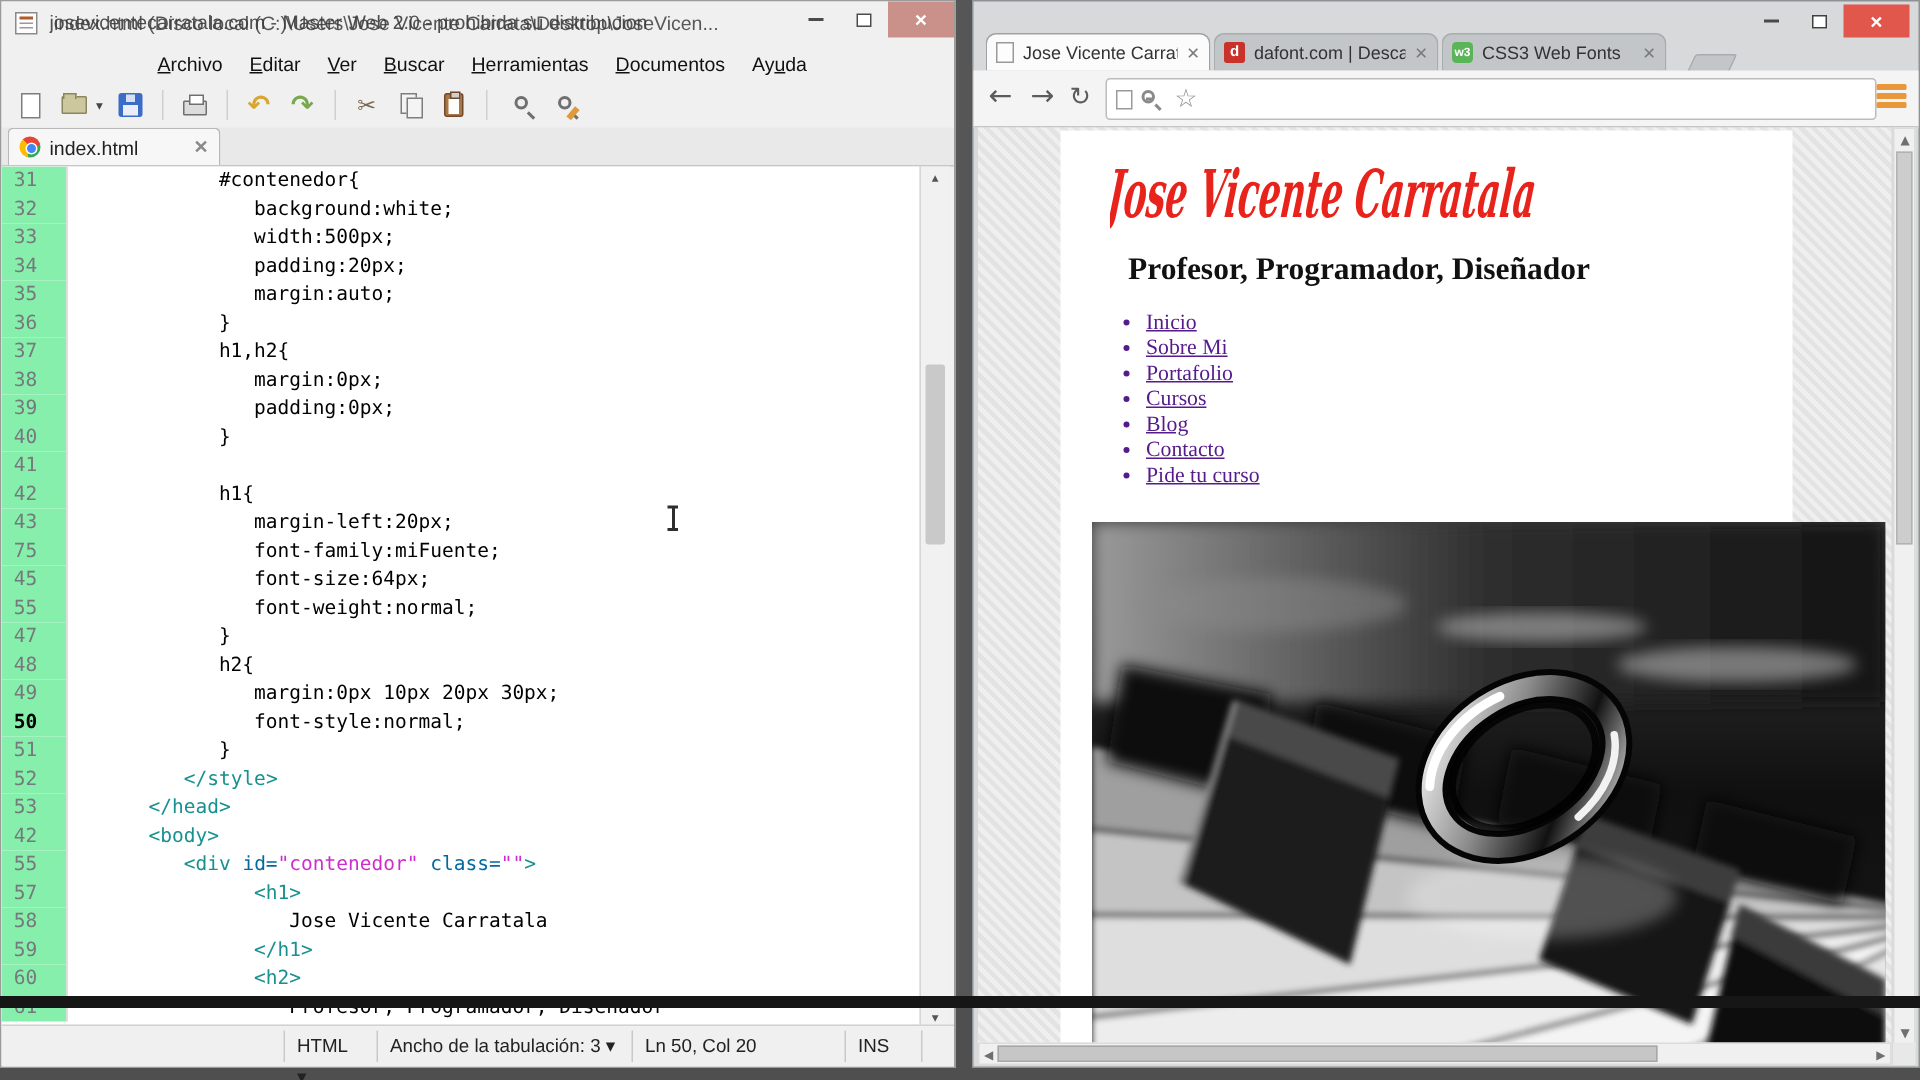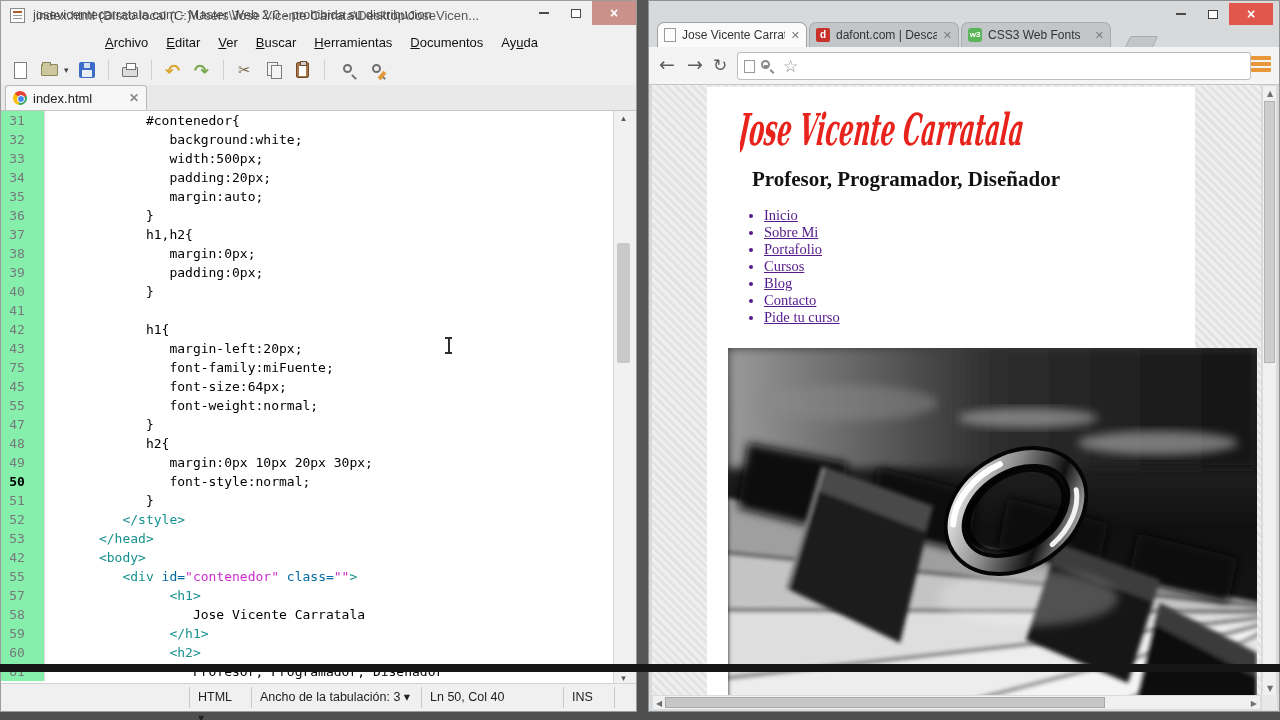--- a/index.html
+++ b/index.html
@@ -361,21 +361,21 @@
 
     <div id="gedit-vscroll">
       <span class="arr" style="top:2px;">▴</span>
       <span class="thumb"></span>
       <span class="arr" style="bottom:2px;">▾</span>
     </div>
 
     <div id="gedit-status">
       <span class="st-cell st-lang">HTML ▾</span>
       <span class="st-cell st-tab">Ancho de la tabulación:  3 ▾</span>
-      <span class="st-cell st-pos">Ln 50, Col 40</span>
+      <span class="st-cell st-pos">Ln 50, Col 20</span>
       <span class="st-cell st-ins">INS</span>
     </div>
 
     <div id="ibeam">
         <i></i>
       </div>
   </div>
 
   <div id="chrome">
     <span class="win-btns">

